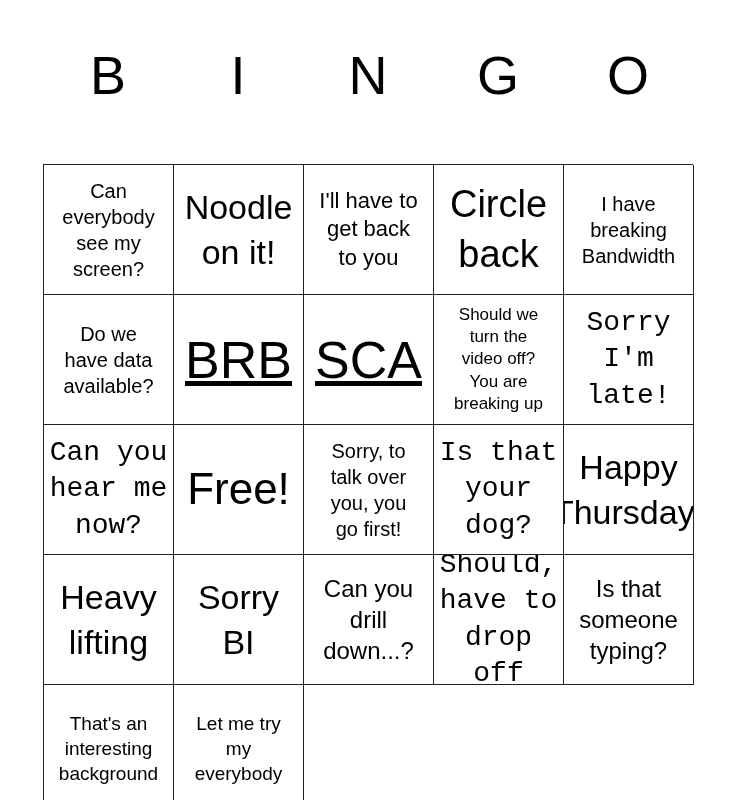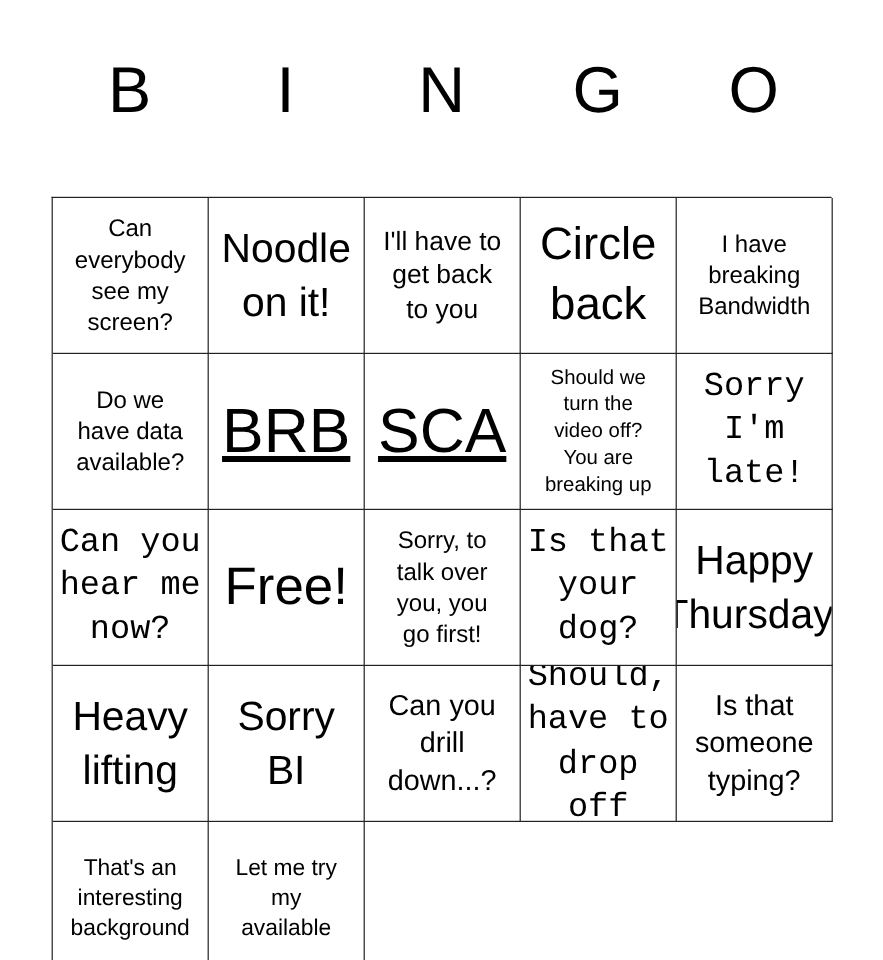--- a/index.html
+++ b/index.html
@@ -138,15 +138,15 @@
 typing?</span>
     </div>
   <div class="cell">
       <span class="s19">That's an
 interesting
 background</span>
     </div>
   <div class="cell">
       <span class="s19">Let me try
 my
-available</span>
+everybody</span>
     </div>
 </div>
 
 </body></html>

